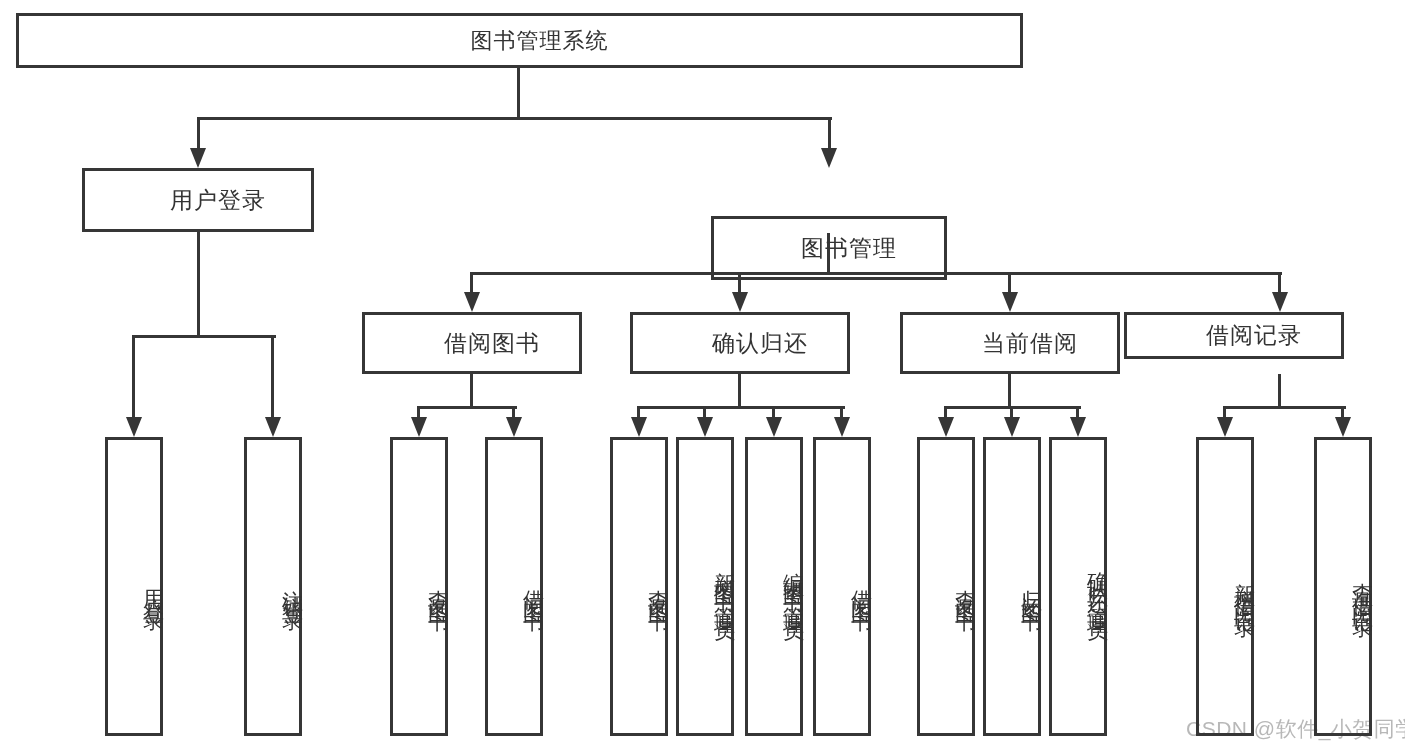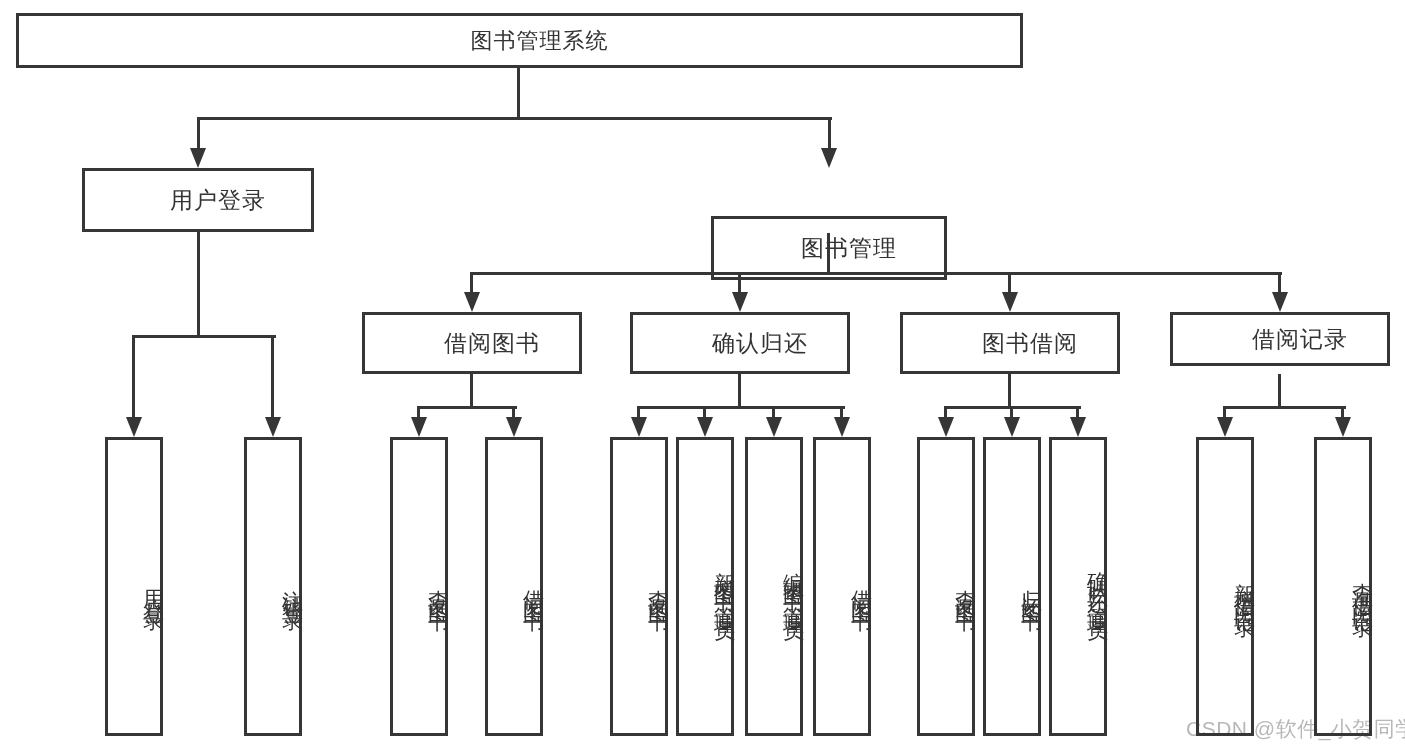--- a/index.html
+++ b/index.html
@@ -67,22 +67,22 @@
   <div class="arrow" style="left:464px;top:292px;"></div>
   <div class="vline" style="left:738px;top:272px;height:23px;"></div>
   <div class="arrow" style="left:732px;top:292px;"></div>
   <div class="vline" style="left:1008px;top:272px;height:23px;"></div>
   <div class="arrow" style="left:1002px;top:292px;"></div>
   <div class="vline" style="left:1278px;top:272px;height:23px;"></div>
   <div class="arrow" style="left:1272px;top:292px;"></div>
 
   <div class="box" style="left:362px;top:312px;width:220px;height:62px;">借阅图书</div>
   <div class="box" style="left:630px;top:312px;width:220px;height:62px;">确认归还</div>
-  <div class="box" style="left:900px;top:312px;width:220px;height:62px;">图书借阅</div>
-  <div class="box" style="left:1170px;top:312px;width:220px;height:54px;">借阅记录</div>
+  <div class="box" style="left:900px;top:312px;width:220px;height:62px;">当前借阅</div>
+  <div class="box" style="left:1124px;top:312px;width:220px;height:47px;">借阅记录</div>
 
   <div class="vline" style="left:470px;top:374px;height:35px;"></div>
   <div class="hline" style="left:417px;top:406px;width:100px;"></div>
   <div class="vline" style="left:417px;top:406px;height:13px;"></div>
   <div class="arrow" style="left:411px;top:417px;"></div>
   <div class="vline" style="left:512px;top:406px;height:13px;"></div>
   <div class="arrow" style="left:506px;top:417px;"></div>
 
   <div class="vline" style="left:738px;top:374px;height:35px;"></div>
   <div class="hline" style="left:637px;top:406px;width:208px;"></div>

